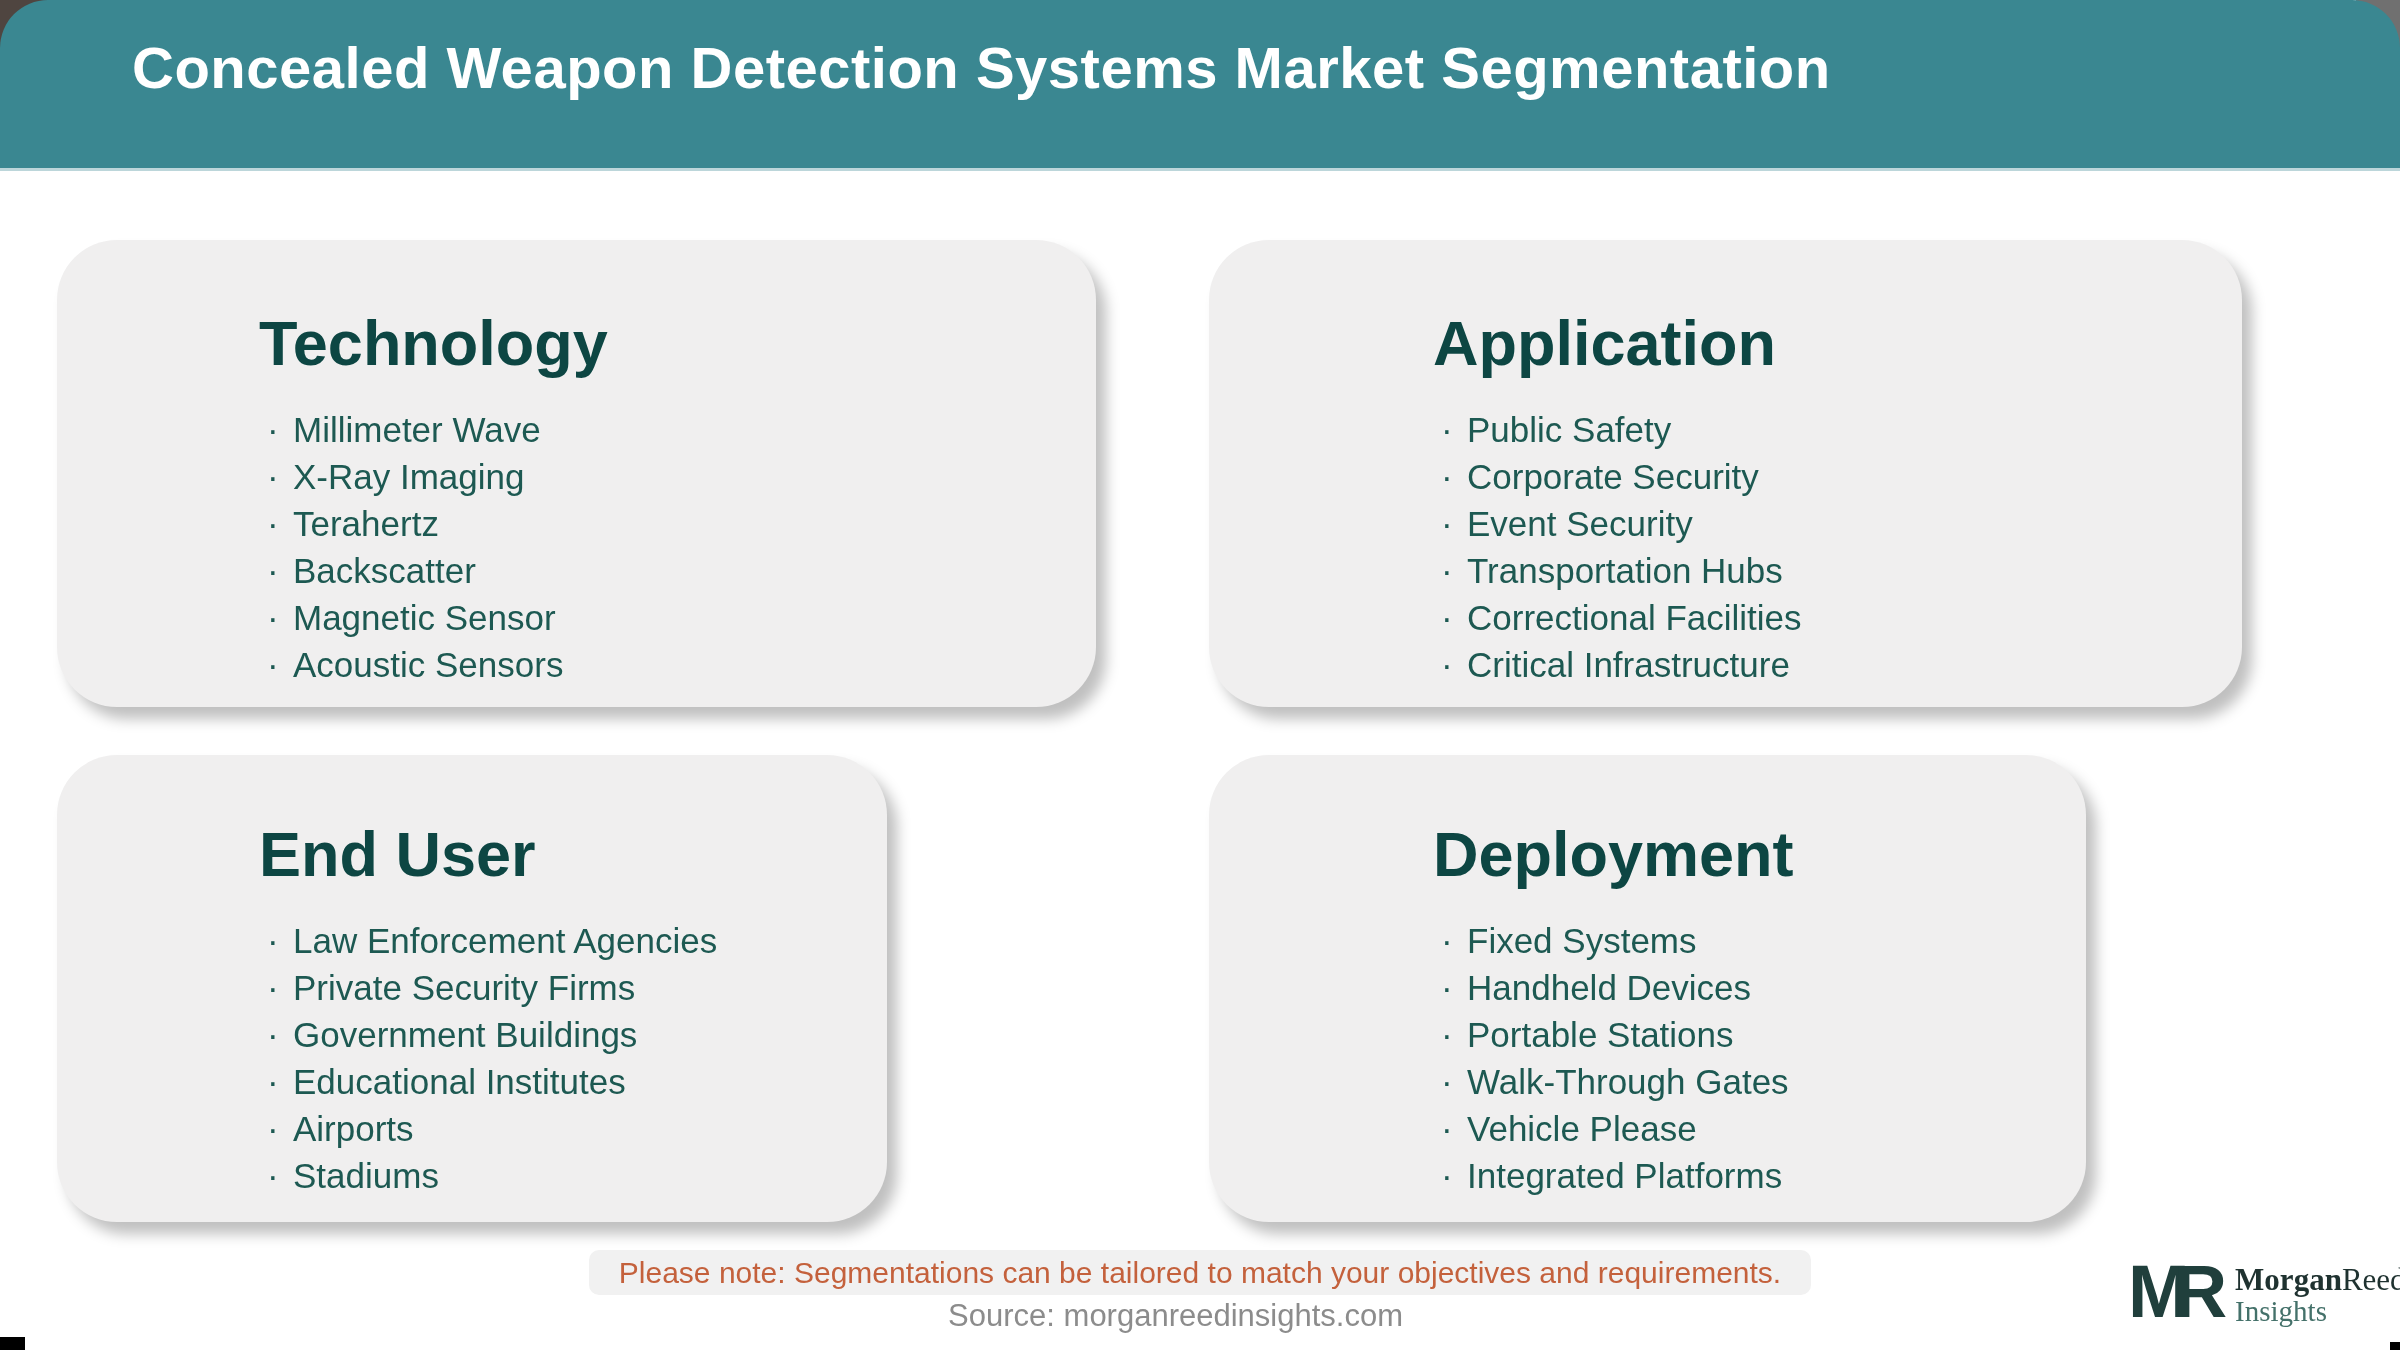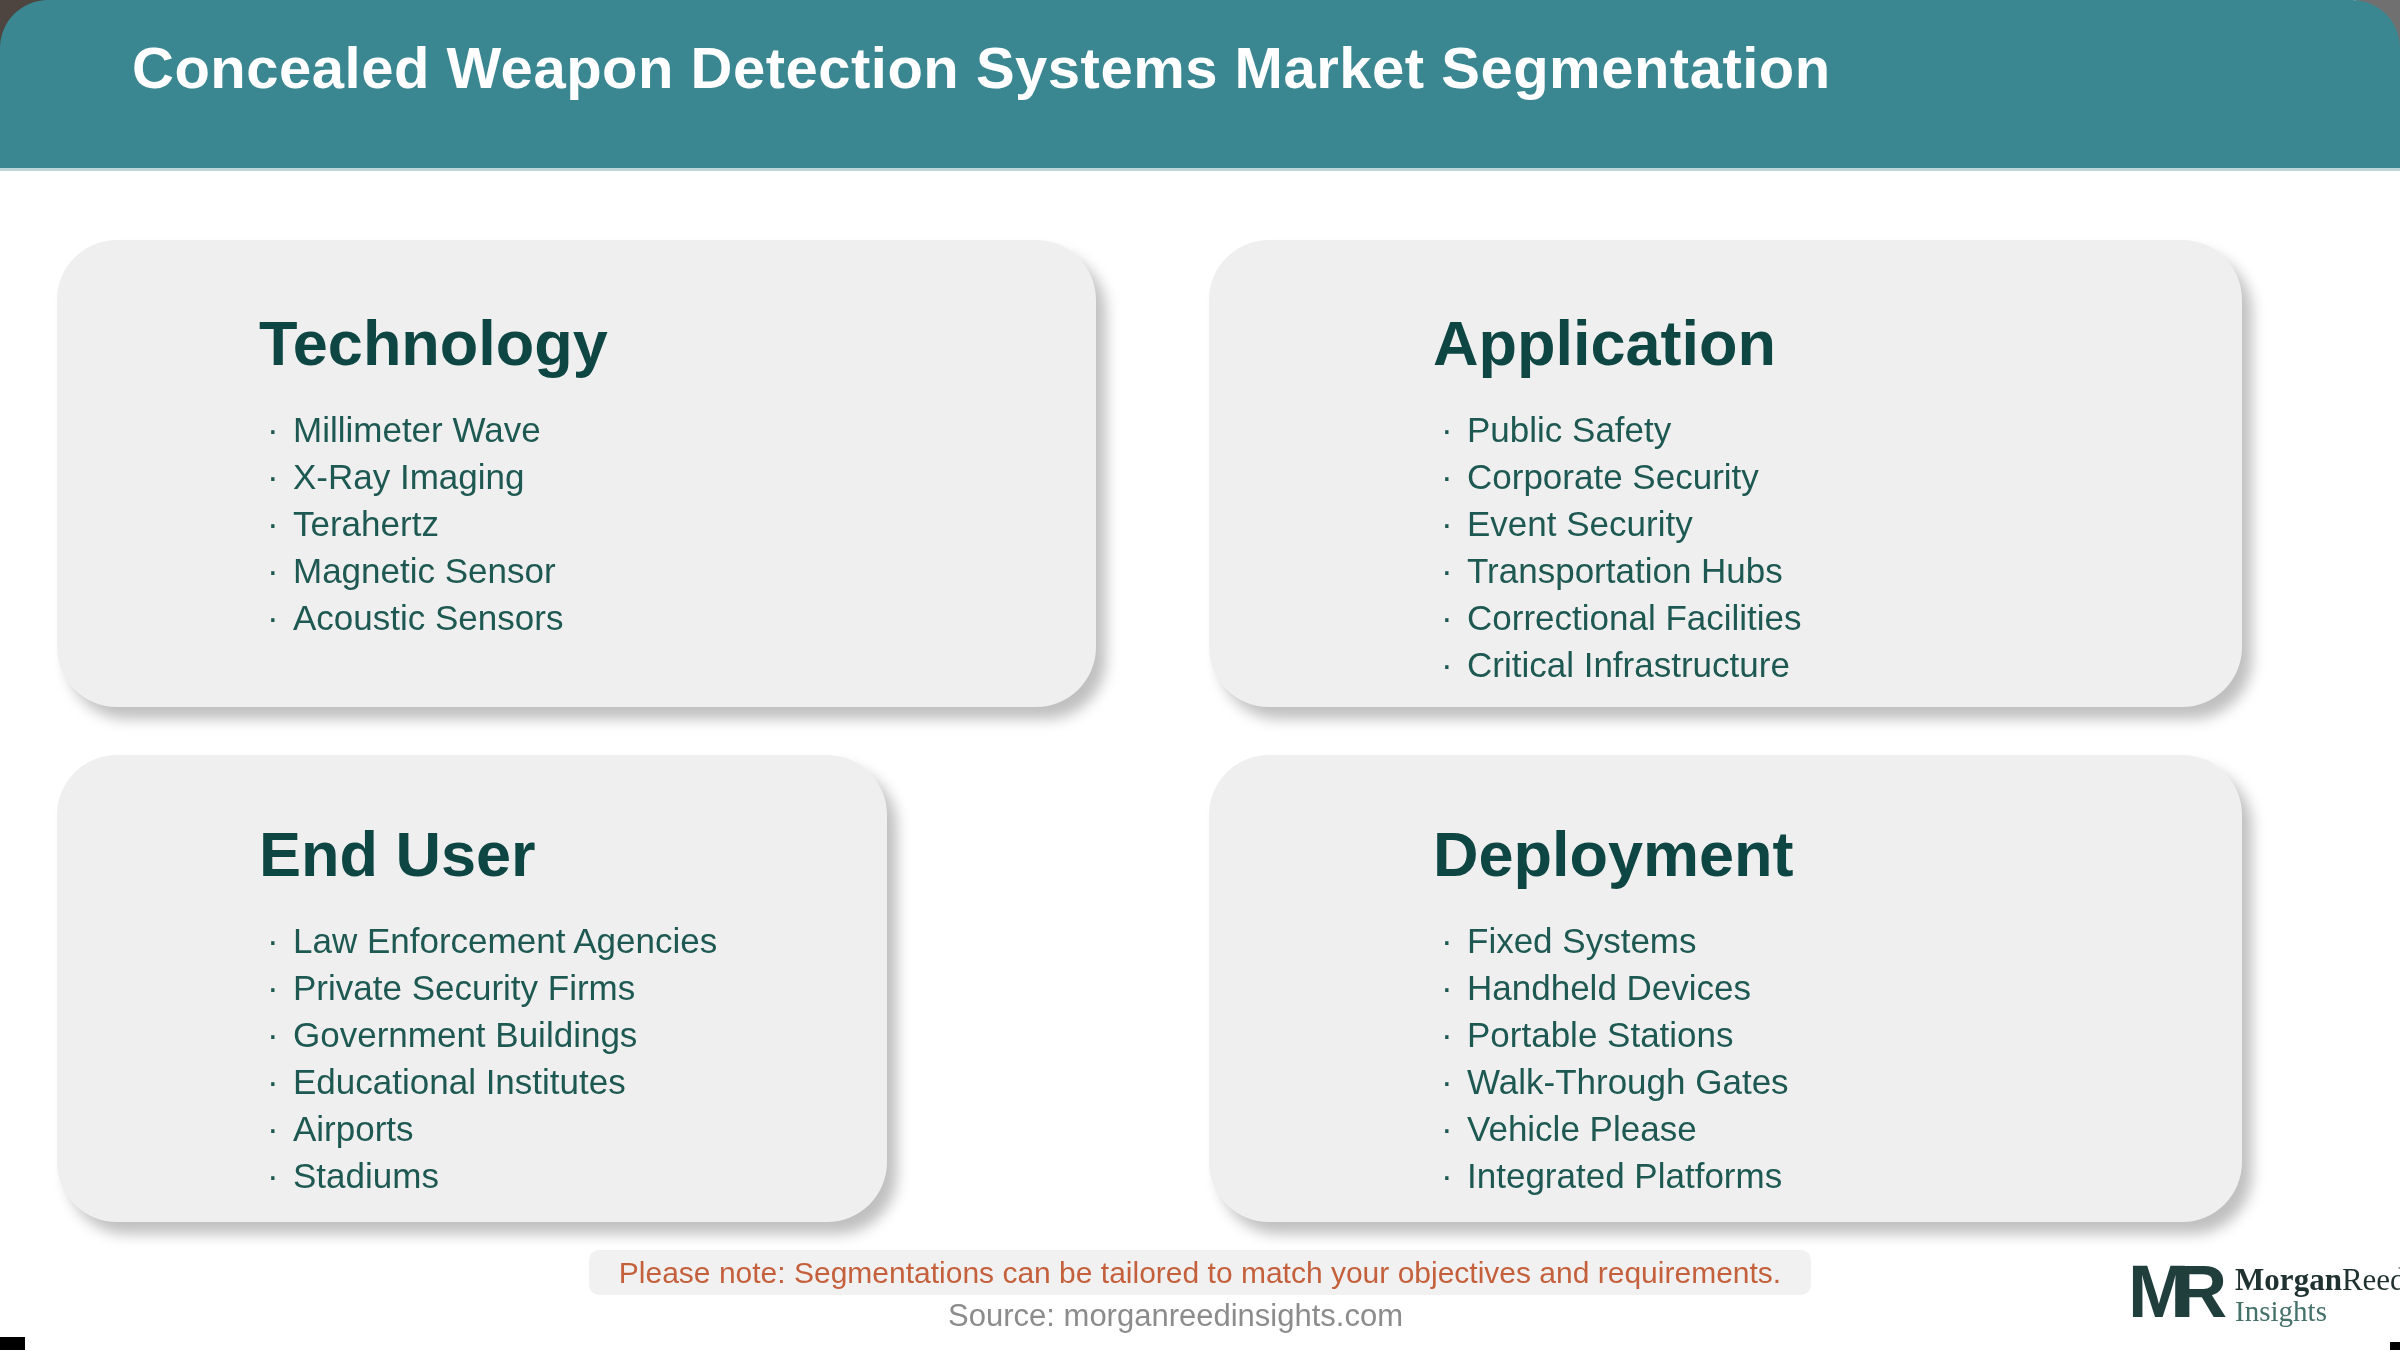--- a/index.html
+++ b/index.html
@@ -39,21 +39,21 @@
     color:#ffffff;font-size:58px;font-weight:700;letter-spacing:0.5px;white-space:nowrap;
   }
   .card{
     position:absolute;background:var(--card-bg);border-radius:60px;
     box-shadow:10px 12px 14px rgba(0,0,0,0.25);
     box-sizing:border-box;
   }
   .card.c0{left:57px;top:240px;width:1039px;height:467px;padding:66px 40px 0 202px;}
   .card.c1{left:1209px;top:240px;width:1033px;height:467px;padding:66px 40px 0 224px;}
   .card.c2{left:57px;top:755px;width:830px;height:467px;padding:62px 40px 0 202px;}
-  .card.c3{left:1209px;top:755px;width:1033px;height:467px;padding:62px 40px 0 224px;}
+  .card.c3{left:1209px;top:755px;width:877px;height:467px;padding:62px 40px 0 224px;}
   .card h2{
     margin:0 0 24px 0;font-size:63px;font-weight:700;color:var(--heading-teal);line-height:1.2;
   }
   .card ul{margin:8px;padding:0;list-style:none;}
   .card li{
     font-size:35px;color:var(--item-teal);line-height:47px;white-space:nowrap;
   }
   .card li .bullet{display:inline-block;width:26px;text-align:left;}
   .note{
     position:absolute;left:589px;top:1250px;width:1222px;height:45px;
@@ -92,20 +92,21 @@
   <div class="header">
     <div class="title">Concealed Weapon Detection Systems Market Segmentation</div>
   </div>
 
   <div class="card c0">
     <h2>Technology</h2>
     <ul>
       <li><span class="bullet">·</span><span>Millimeter Wave</span></li>
       <li><span class="bullet">·</span><span>X-Ray Imaging</span></li>
       <li><span class="bullet">·</span><span>Terahertz</span></li>
+      <li><span class="bullet">·</span><span>Backscatter</span></li>
       <li><span class="bullet">·</span><span>Magnetic Sensor</span></li>
       <li><span class="bullet">·</span><span>Acoustic Sensors</span></li>
     </ul>
   </div>
 
   <div class="card c1">
     <h2>Application</h2>
     <ul>
       <li><span class="bullet">·</span><span>Public Safety</span></li>
       <li><span class="bullet">·</span><span>Corporate Security</span></li>

